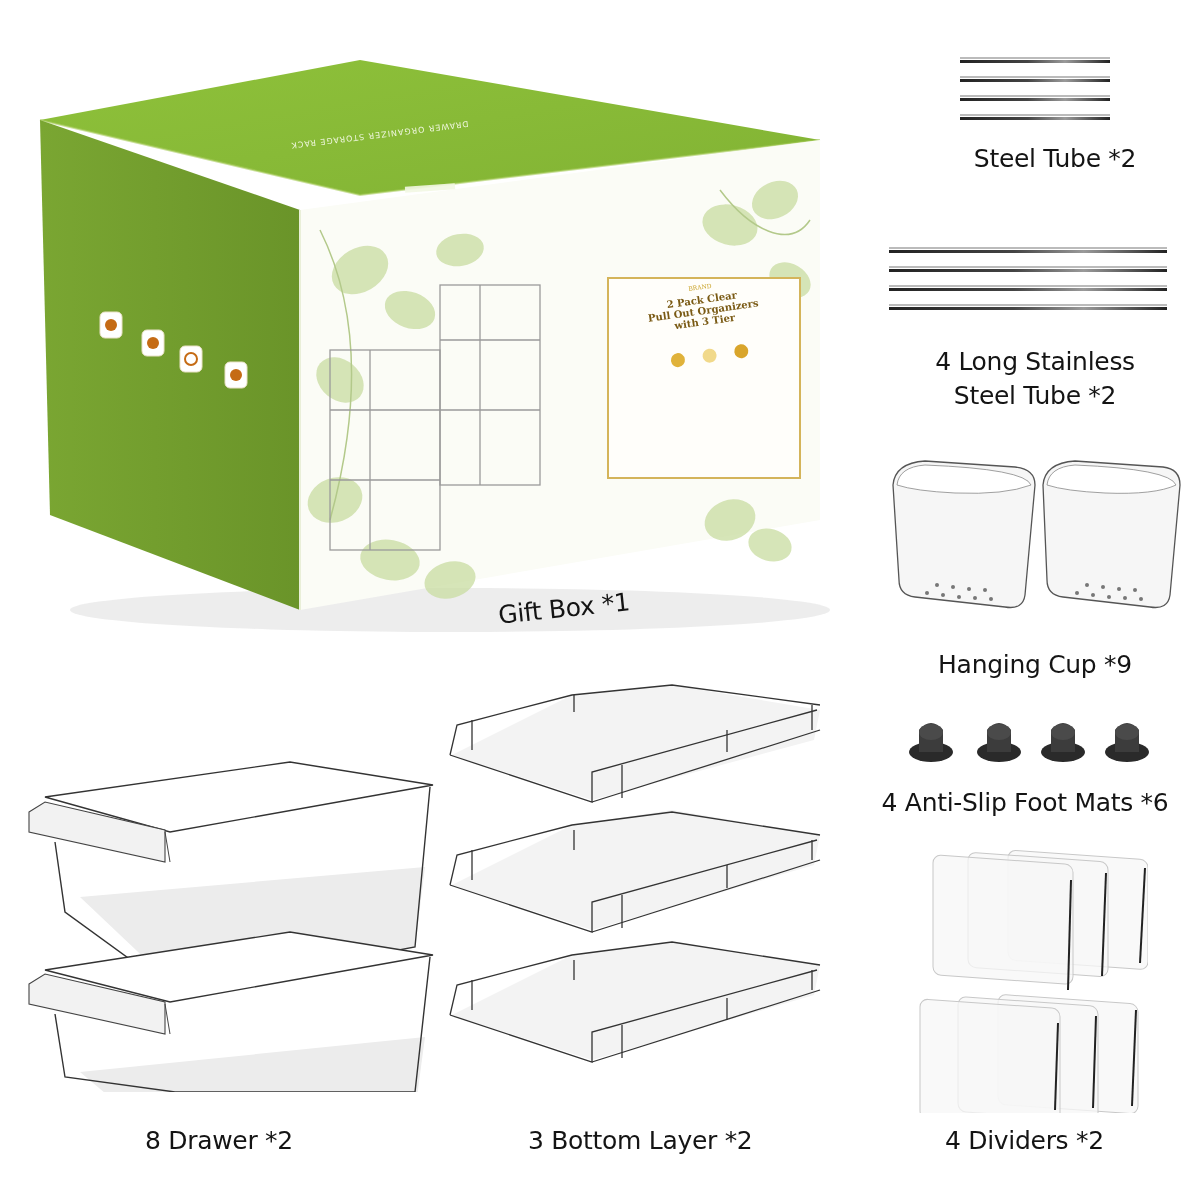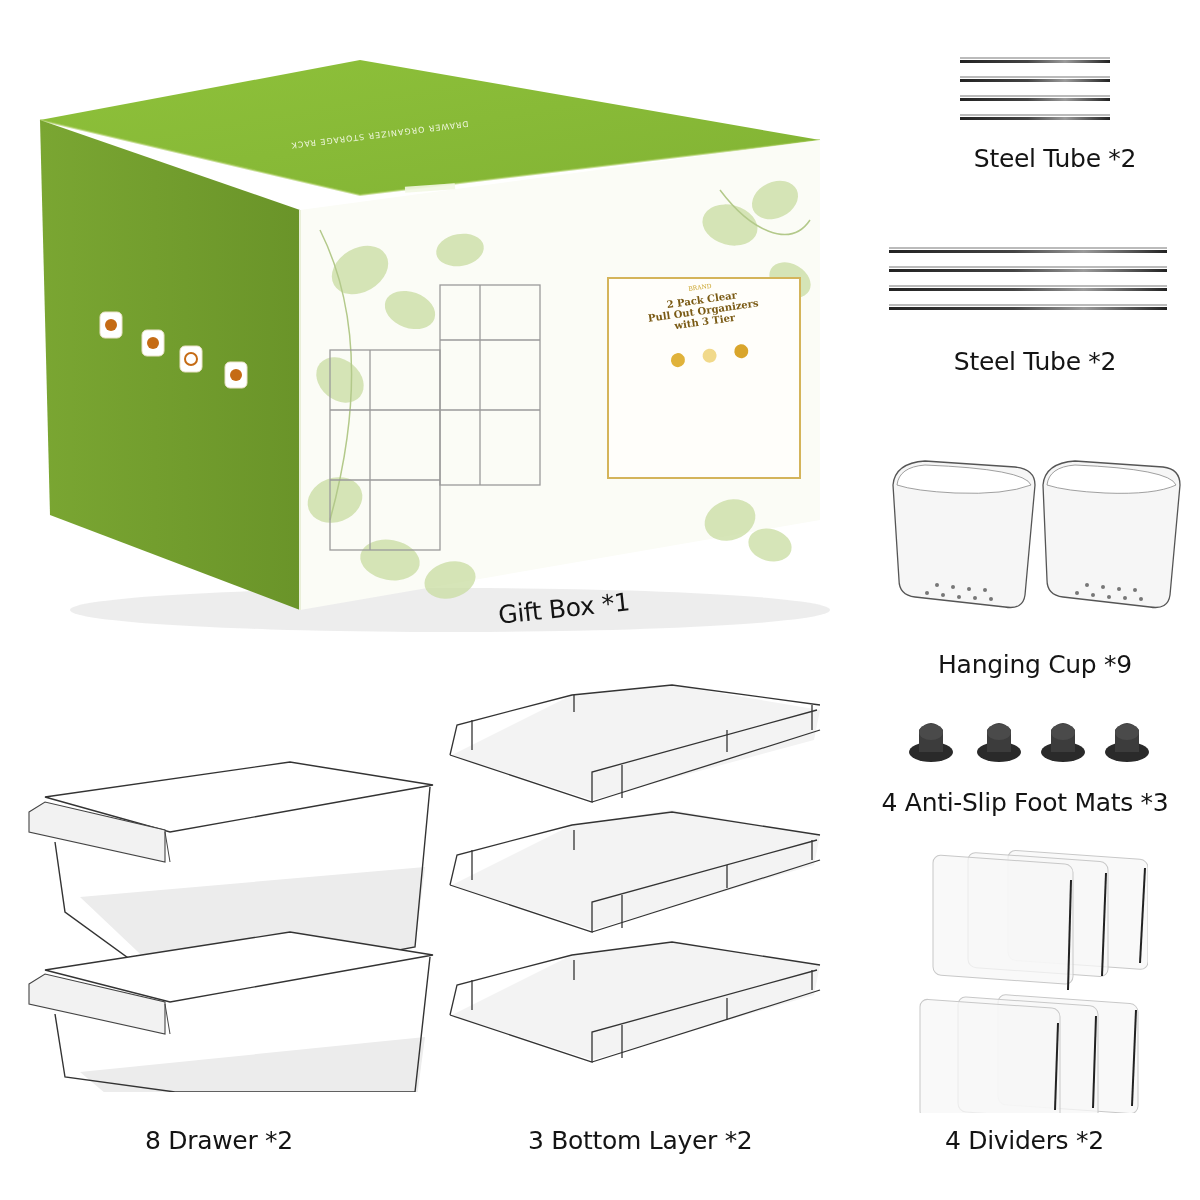--- a/index.html
+++ b/index.html
@@ -136,20 +136,21 @@
       <rect x="2" y="21" width="278" height="2" fill="#bbb"></rect>
         <rect x="2" y="24" width="278" height="3" fill="url(#tube)"></rect>
       <rect x="2" y="40" width="278" height="2" fill="#bbb"></rect>
         <rect x="2" y="43" width="278" height="3" fill="url(#tube)"></rect>
       <rect x="2" y="59" width="278" height="2" fill="#bbb"></rect>
         <rect x="2" y="62" width="278" height="3" fill="url(#tube)"></rect>
     </g>
   </svg>
 </div>
 <div class="label" style="left:900px;top:345px;width:270px;">
+  <div>4 Long Stainless</div>
   <div>Steel Tube *2</div>
 </div>
 
 <div class="abs" style="left:885px;top:455px;">
   <svg width="300" height="160">
     <g fill="#f6f6f6" stroke="#555" stroke-width="1.3">
       <path d="M8,30 Q10,8 40,6 L130,12 Q150,14 150,30 L140,140 Q138,155 120,152 L30,142 Q14,140 14,125 Z"></path>
       <path d="M158,30 Q160,8 190,6 L278,12 Q295,14 295,30 L285,140 Q283,155 265,152 L178,142 Q162,140 162,125 Z"></path>
     </g>
     <g fill="#ffffff" stroke="#888" stroke-width="0.8">
@@ -199,21 +200,21 @@
         <ellipse cx="22" cy="14" rx="12" ry="8" fill="#4a4a4a"></ellipse>
       </g>
       <g transform="translate(200,0)">
         <ellipse cx="22" cy="34" rx="22" ry="10" fill="#2a2a2a"></ellipse>
         <path d="M10,34 L10,12 Q22,-2 34,12 L34,34 Z" fill="#3c3c3c"></path>
         <ellipse cx="22" cy="14" rx="12" ry="8" fill="#4a4a4a"></ellipse>
       </g>
     </g>
   </svg>
 </div>
-<div class="label" style="left:870px;top:786px;width:310px;">4 Anti-Slip Foot Mats *3</div>
+<div class="label" style="left:870px;top:786px;width:310px;">4 Anti-Slip Foot Mats *6</div>
 
 <div class="abs" style="left:25px;top:752px;">
   <svg width="415" height="340">
     <g>
 
       <polygon points="55,145 400,115 390,195 150,235" fill="#ececec"></polygon>
       <polygon points="20,45 265,10 408,33 145,80" fill="#fff" stroke="#333" stroke-width="1.4"></polygon>
       <polyline points="30,90 40,160 150,240 390,195 405,35" fill="none" stroke="#333" stroke-width="1.4"></polyline>
       <polygon points="4,60 20,50 140,78 140,110 4,80" fill="#f2f2f2" stroke="#444" stroke-width="1.1"></polygon>
       <line x1="140" y1="80" x2="145" y2="110" stroke="#444"></line>

